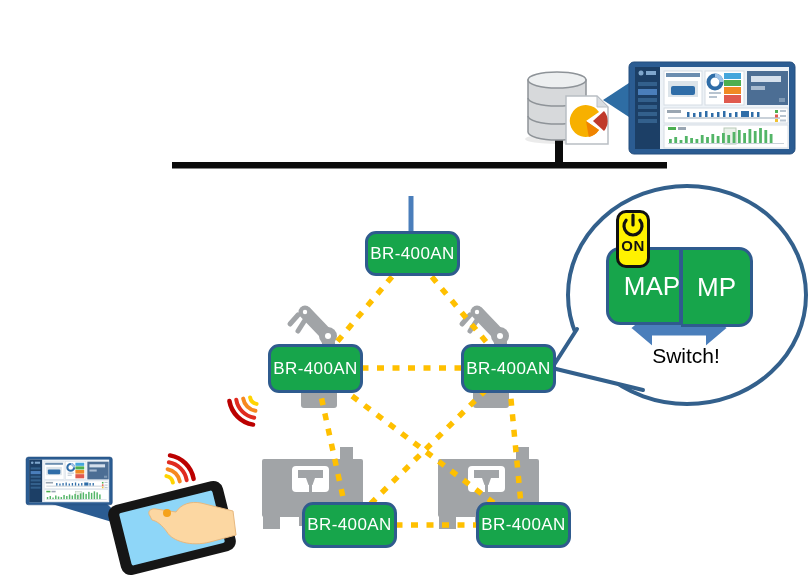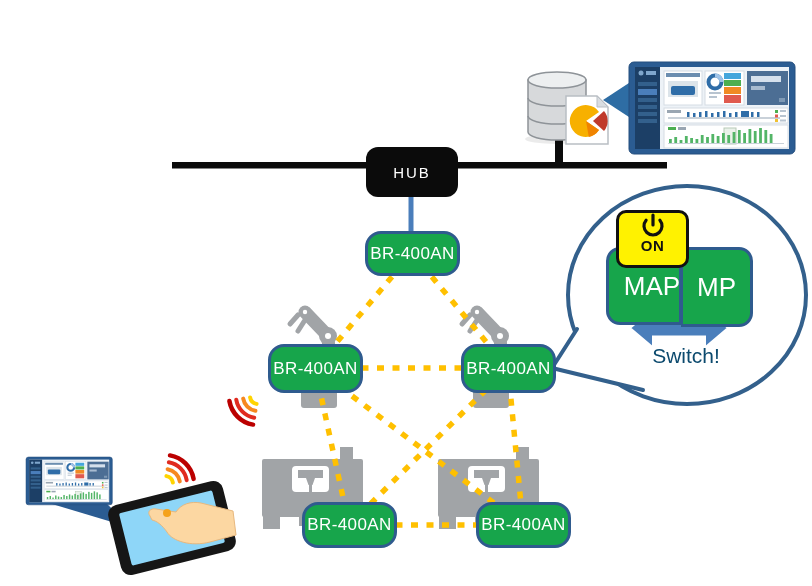--- a/index.html
+++ b/index.html
@@ -1,39 +1,39 @@
 <!DOCTYPE html>
 <html><head>
 <meta charset="utf-8">
 <style>
   html,body{margin:0;padding:0;background:#fff;}
   #canvas{position:relative;width:812px;height:586px;background:#fff;overflow:hidden;
           font-family:"Liberation Sans",sans-serif;}
   #diagram{position:absolute;left:0;top:0;z-index:0;}
-  .node{position:absolute;z-index:1;background:#17A54B;border:3.5px solid #2F5B8E;border-radius:16px;
+  .node{position:absolute;z-index:1;background:#17A54B;border:3.5px solid #2F5B8E;border-radius:11px;
         color:#fff;font-size:17px;letter-spacing:.4px;display:flex;align-items:center;justify-content:center;
         box-sizing:border-box;}
   #n1{left:365px;top:231px;width:95px;height:45px}
   #n2{left:268px;top:344px;width:95px;height:49px}
   #n3{left:461px;top:344px;width:95px;height:49px}
   #n4{left:302px;top:502px;width:95px;height:46px}
   #n5{left:476px;top:502px;width:95px;height:46px}
   #hub{position:absolute;z-index:1;left:366px;top:147px;width:92px;height:50px;background:#0B0B0B;
        border-radius:12px;color:#fff;font-size:15px;letter-spacing:2px;display:flex;align-items:center;justify-content:center;}
   #backbone-label{position:absolute;z-index:1;left:197px;top:133px;font-size:20px;color:#3C3C3C;}
   #map-box{position:absolute;z-index:2;left:606px;top:247px;width:75px;height:78px;background:#17A54B;
        border:3.5px solid #2F5B8E;border-right-width:2px;border-radius:14px 0 0 14px;color:#fff;font-size:26px;
        display:flex;align-items:center;justify-content:center;box-sizing:border-box;padding-left:16px;}
   #mp-box{position:absolute;z-index:2;left:681px;top:247px;width:72px;height:80px;background:#17A54B;
        border:3.5px solid #2F5B8E;border-left-width:2px;border-radius:0 14px 14px 0;color:#fff;font-size:26px;
        display:flex;align-items:center;justify-content:center;box-sizing:border-box;}
-  #power-icon{position:absolute;z-index:3;left:616px;top:210px;width:73px;height:58px;background:#FFF200;
+  #power-icon{position:absolute;z-index:3;left:616px;top:210px;width:34px;height:58px;background:#FFF200;
        border:3px solid #111;border-radius:10px;box-sizing:border-box;display:flex;flex-direction:column;align-items:center;}
   #power-icon .on{font-weight:700;font-size:15px;line-height:1;color:#111;margin-top:-4px;letter-spacing:.5px;}
-  #switch-label{position:absolute;z-index:2;left:626px;top:344px;width:120px;text-align:center;font-size:21px;color:#0c4a6e;}
+  #switch-label{position:absolute;z-index:2;left:626px;top:344px;width:120px;text-align:center;font-size:21px;color:#000000;}
 </style>
 </head>
 <body>
 
 <div id="canvas">
 
 <svg id="diagram" width="812" height="586" viewBox="0 0 812 586">
   <defs>
 
     <g id="dash">
@@ -205,23 +205,20 @@
   <g transform="rotate(-14 172 528)">
     <rect x="113" y="492" width="118" height="72" rx="10" fill="#161616"></rect>
     <rect x="124" y="501" width="96" height="54" rx="2" fill="#8ED6F8"></rect>
   </g>
   <g>
     <path d="M150,516 C147,512 150,508 156,509 L176,512 C181,504 191,501 201,503 L233,511 L236,535 L210,542 C191,547 172,541 167,532 C162,525 157,521 152,520 Z" fill="#FCD7A2" stroke="#E8B87E"></path>
     <circle cx="167" cy="513" r="4" fill="#F5A21B"></circle>
   </g>
 </svg>
 
-<div id="hub">
-      <span>HUB</span>
-    </div>
 
 <div class="node" id="n1">
       <span>BR-400AN</span>
     </div>
 <div class="node" id="n2">
       <span>BR-400AN</span>
     </div>
 <div class="node" id="n3">
       <span>BR-400AN</span>
     </div>

